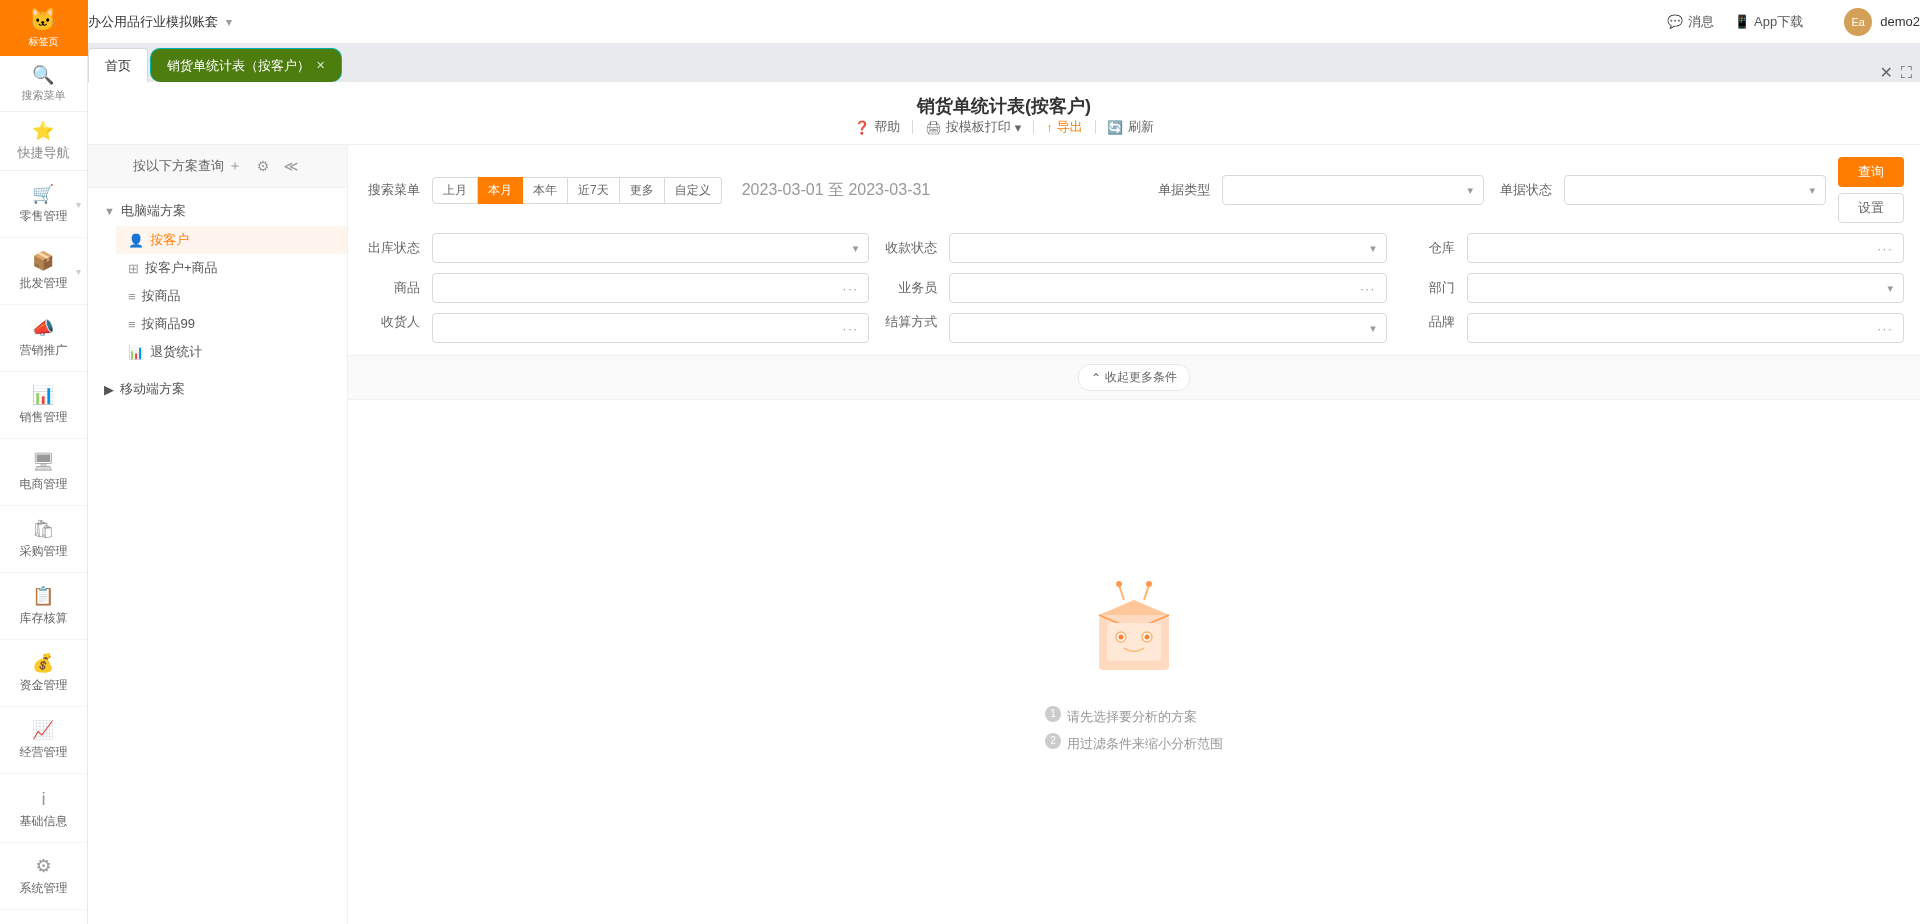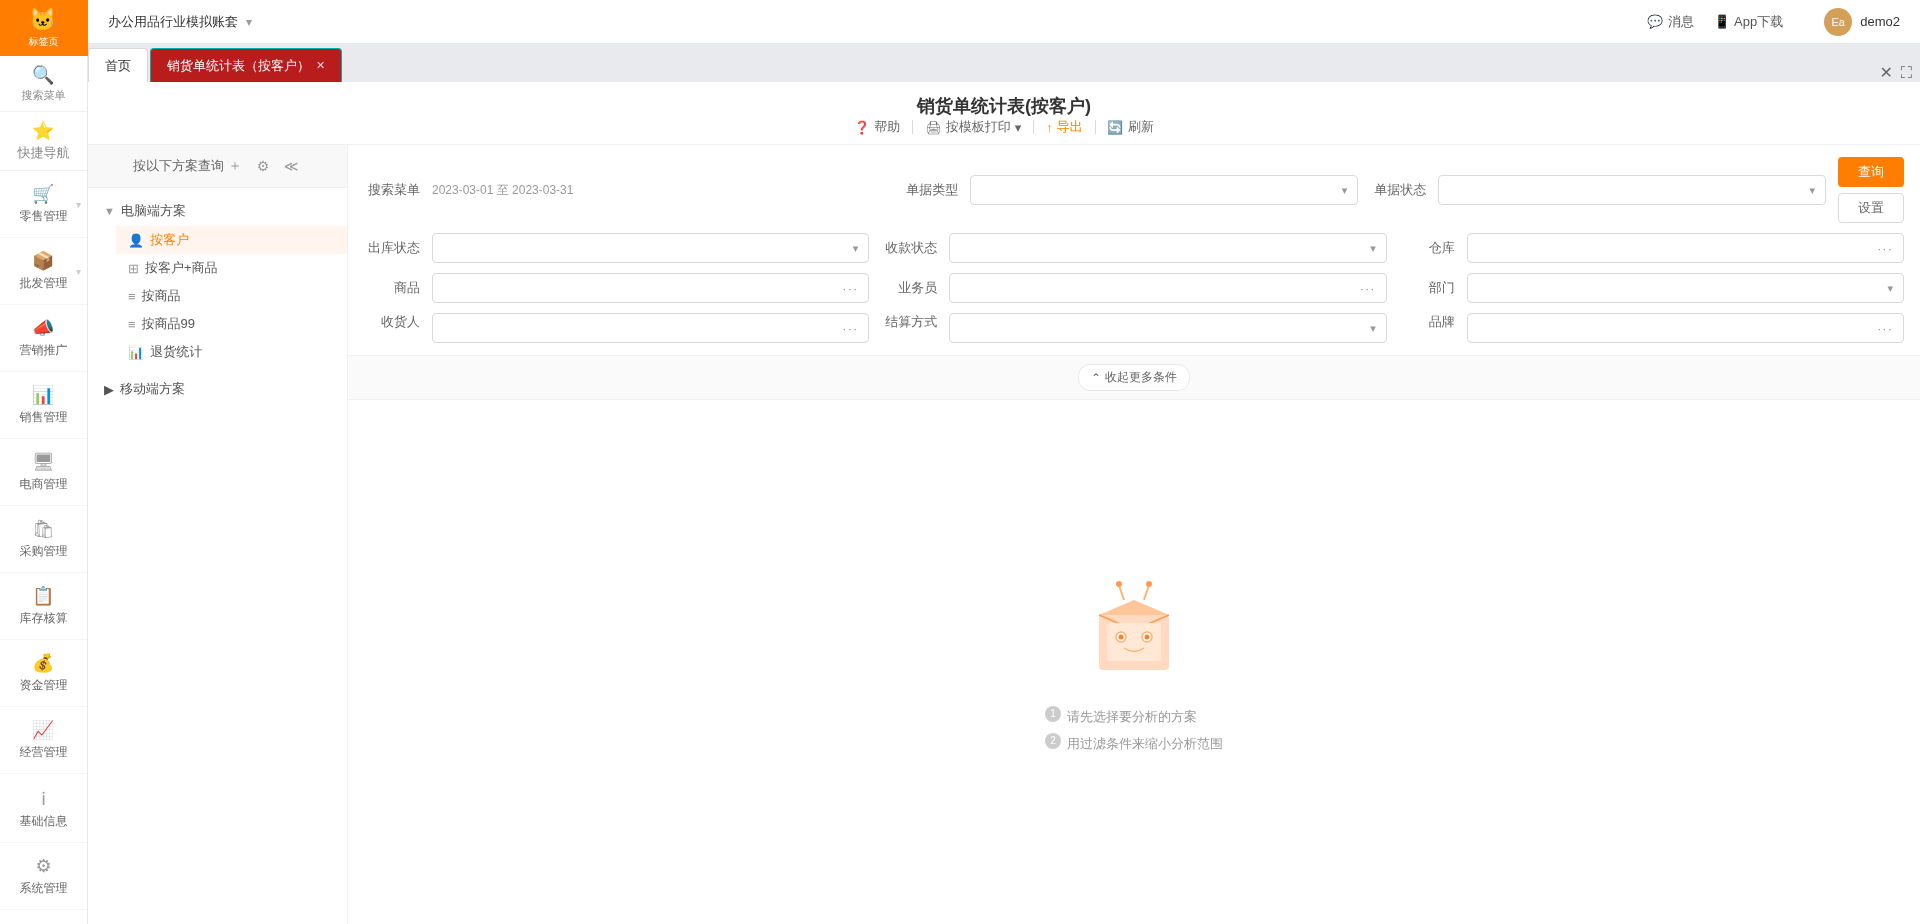--- a/index.html
+++ b/index.html
@@ -13,29 +13,29 @@
     .sidebar-nav { width: 100%; display: flex; flex-direction: column; align-items: center; flex: 1; overflow-y: auto; }
     .sidebar-nav-item { width: 100%; display: flex; flex-direction: column; align-items: center; padding: 12px 0; cursor: pointer; border-bottom: 1px solid #f5f5f5; position: relative; }
     .sidebar-nav-item .nav-icon { font-size: 18px; color: #999; }
     .sidebar-nav-item .nav-label { font-size: 12px; color: #666; margin-top: 3px; }
     .sidebar-nav-item.has-arrow::after { content: "▾"; position: absolute; right: 6px; top: 50%; transform: translateY(-50%); font-size: 10px; color: #ccc; }
 
     
     .main { flex: 1; display: flex; flex-direction: column; overflow: hidden; }
 
     
-    .topbar { height: 44px; background: #fff; display: flex; align-items: center; justify-content: space-between; padding: 0 20px; border-bottom: 1px solid #e8e8e8; flex-shrink: 0; }
+    .topbar { height: 44px; background: #fff; display: flex; align-items: center; justify-content: space-between; padding: 0 0; border-bottom: 1px solid #e8e8e8; flex-shrink: 0; }
     .topbar-left { display: flex; align-items: center; gap: 8px; }
     .topbar-title { font-size: 13px; color: #333; }
     .topbar-dropdown { font-size: 12px; color: #999; cursor: pointer; }
     .topbar-right { display: flex; align-items: center; gap: 20px; }
     .topbar-btn { display: flex; align-items: center; gap: 4px; cursor: pointer; font-size: 13px; color: #555; }
     .user-avatar { width: 28px; height: 28px; border-radius: 50%; background: #d4a058; display: flex; align-items: center; justify-content: center; color: #fff; font-size: 11px; cursor: pointer; }
     .tab { height: 34px; padding: 0 16px; display: flex; align-items: center; gap: 6px; cursor: pointer; background: #e0e3e8; border-radius: 4px 4px 0 0; font-size: 13px; color: #666; margin-right: 2px; border: 1px solid #d9d9d9; border-bottom: none; }
-    .tab.active { background: #b91c1c; color: #fff; border-color: #00b2a9; }
+    .tab.active { background: #4d7c0f; color: #fff; border-color: #00b2a9; border-radius: 10px; }
     .tab.home { background: #fff; color: #333; }
     .tab-close { font-size: 11px; cursor: pointer; color: inherit; opacity: 0.8; }
 
     
     .content { flex: 1; background: #fff; overflow: hidden; display: flex; flex-direction: column; }
 
     
     .page-header { padding: 12px 20px 8px; display: flex; align-items: center; justify-content: space-between; border-bottom: 1px solid #f0f0f0; flex-shrink: 0; flex-direction: column; }
     .page-title { font-size: 18px; font-weight: 600; color: #333; }
     .page-actions { display: flex; align-items: center; gap: 12px; }
@@ -65,21 +65,21 @@
 
     
     .filter-area { padding: 12px 16px; border-bottom: 1px solid #f0f0f0; flex-shrink: 0; }
     .filter-label { font-size: 13px; color: #666; white-space: nowrap; min-width: 56px; text-align: right; }
     .filter-date-group { display: flex; align-items: center; gap: 0; }
     .date-btn { padding: 4px 10px; font-size: 12px; color: #666; cursor: pointer; border: 1px solid #d9d9d9; background: #fff; }
     .date-btn:first-child { border-radius: 4px 0 0 4px; }
     .date-btn:last-child { border-radius: 0 4px 4px 0; }
     .date-btn:not(:first-child) { border-left: none; }
     .date-btn.active { background: #ff7d00; color: #fff; border-color: #ff7d00; }
-    .date-range { font-size: 12px; color: #999; }
+    .date-range { font-size: 16px; color: #999; margin-left: 8px; }
     .filter-select { flex: 1; height: 30px; border: 1px solid #d9d9d9; border-radius: 4px; display: flex; align-items: center; justify-content: space-between; padding: 0 10px; cursor: pointer; background: #fff; font-size: 13px; color: #333; }
     .filter-select .placeholder { color: #bbb; font-size: 13px; }
     .filter-select .arrow { color: #999; font-size: 11px; }
     .filter-select .dots { color: #999; font-size: 13px; letter-spacing: 1px; }
     .btn-query { background: #ff7d00; color: #fff; border: none; padding: 6px 20px; border-radius: 4px; cursor: pointer; font-size: 13px; }
     .btn-setting { background: #fff; color: #666; border: 1px solid #d9d9d9; padding: 5px 16px; border-radius: 4px; cursor: pointer; font-size: 13px; }
 
     
     .collapse-bar { display: flex; justify-content: center; padding: 8px 0; background: #fafafa; border-bottom: 1px solid #f0f0f0; flex-shrink: 0; }
     .collapse-btn { display: flex; align-items: center; gap: 4px; font-size: 12px; color: #666; cursor: pointer; padding: 4px 12px; border-radius: 12px; background: #fff; border: 1px solid #e8e8e8; }
@@ -275,20 +275,28 @@
           <span>移动端方案</span>
         </div>
       </div>
 
       <div class="right-panel">
 
         <div class="filter-area">
 
           <div style="display:flex;align-items:center;gap:12px;margin-bottom:10px;">
             <span class="filter-label">搜索菜单</span>
+            <div class="filter-date-group">
+              <button class="date-btn">上月</button>
+              <button class="date-btn active">本月</button>
+              <button class="date-btn">本年</button>
+              <button class="date-btn">近7天</button>
+              <button class="date-btn">更多</button>
+              <button class="date-btn">自定义</button>
+            </div>
             <span class="date-range">2023-03-01 至 2023-03-31</span>
             <span style="flex:1;"></span>
 
             <span class="filter-label" style="min-width:56px;text-align:right;">单据类型</span>
             <div class="filter-select" style="flex:1.2;">
               <span class="placeholder"></span>
               <span class="arrow">▾</span>
             </div>
 
             <span class="filter-label" style="min-width:56px;text-align:right;">单据状态</span>

